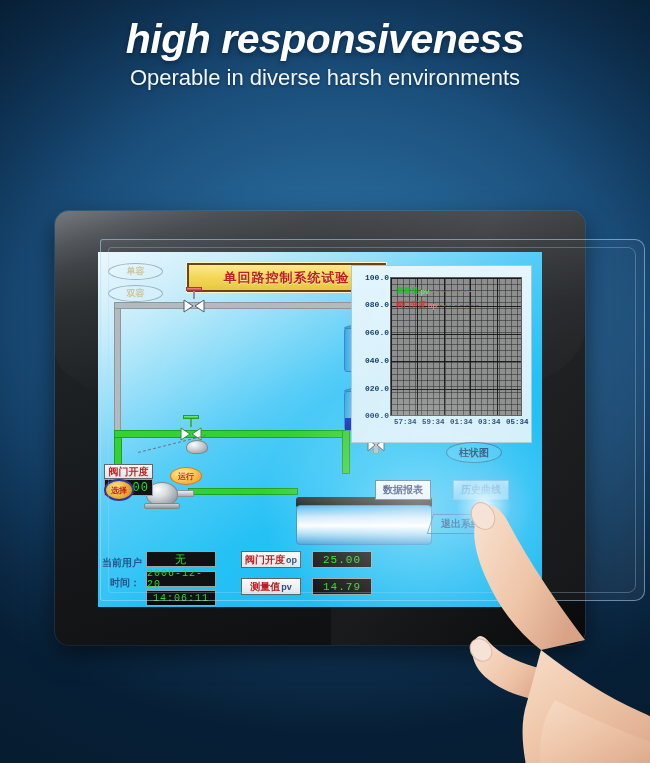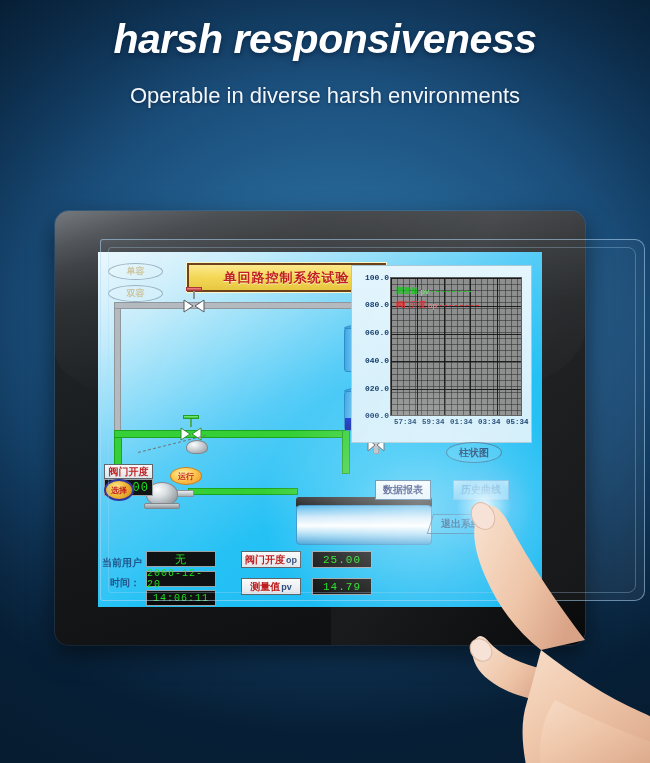--- a/index.html
+++ b/index.html
@@ -26,21 +26,20 @@
   #headline {
     position:absolute; left:0; top:14px; width:650px;
     text-align:center; z-index:20;
   }
   #headline .l1, #headline .l2 {
     font-size:41px; font-weight:bold; font-style:italic;
     color:#ffffff; letter-spacing:-0.5px; line-height:1.25;
     text-shadow:0 2px 5px rgba(0,20,45,.55);
   }
   #headline .sub {
-    margin-top:18px;
     font-size:22px; color:#f2f7fb; font-weight:normal;
     text-shadow:0 1px 3px rgba(0,20,45,.5);
   }
 
   
   #monitor {
     position:absolute; left:55px; top:211px; width:530px; height:434px;
     border-radius:14px;
     background:linear-gradient(160deg,#5a6066 0%,#3a3f45 6%, #2c3034 10%, #24272a 16%, #1d2023 30%, #141618 60%, #0c0d0f 100%);
     box-shadow:0 10px 26px rgba(0,0,0,.55), 0 0 0 1px rgba(255,255,255,.12);
@@ -337,21 +336,21 @@
   
   #hand { position:absolute; left:455px; top:490px; width:230px; height:290px; z-index:40; }
 </style>
 </head>
 <body>
 
 <div id="bg"></div>
 <div id="bg-vignette"></div>
 
 <div id="headline">
-  <div class="l2">harsh responsiveness</div>
+  <div class="l2">high responsiveness</div>
   <div class="sub">Operable in diverse harsh environments</div>
 </div>
 
 <div id="monitor">
   <div id="monitor-gloss"></div>
   <div id="monitor-gloss2"></div>
 
   <div id="screen">
 
     <div id="hmi-title">单回路控制系统试验</div>

